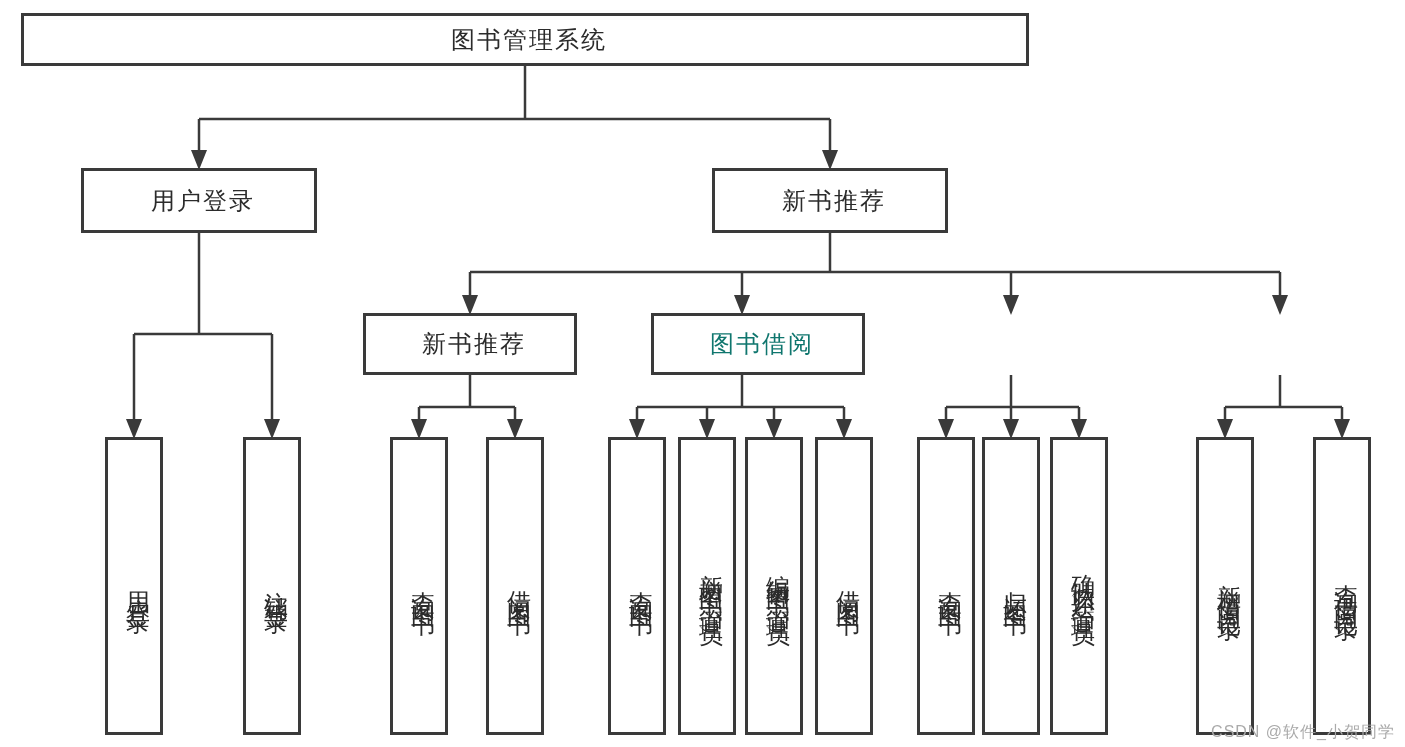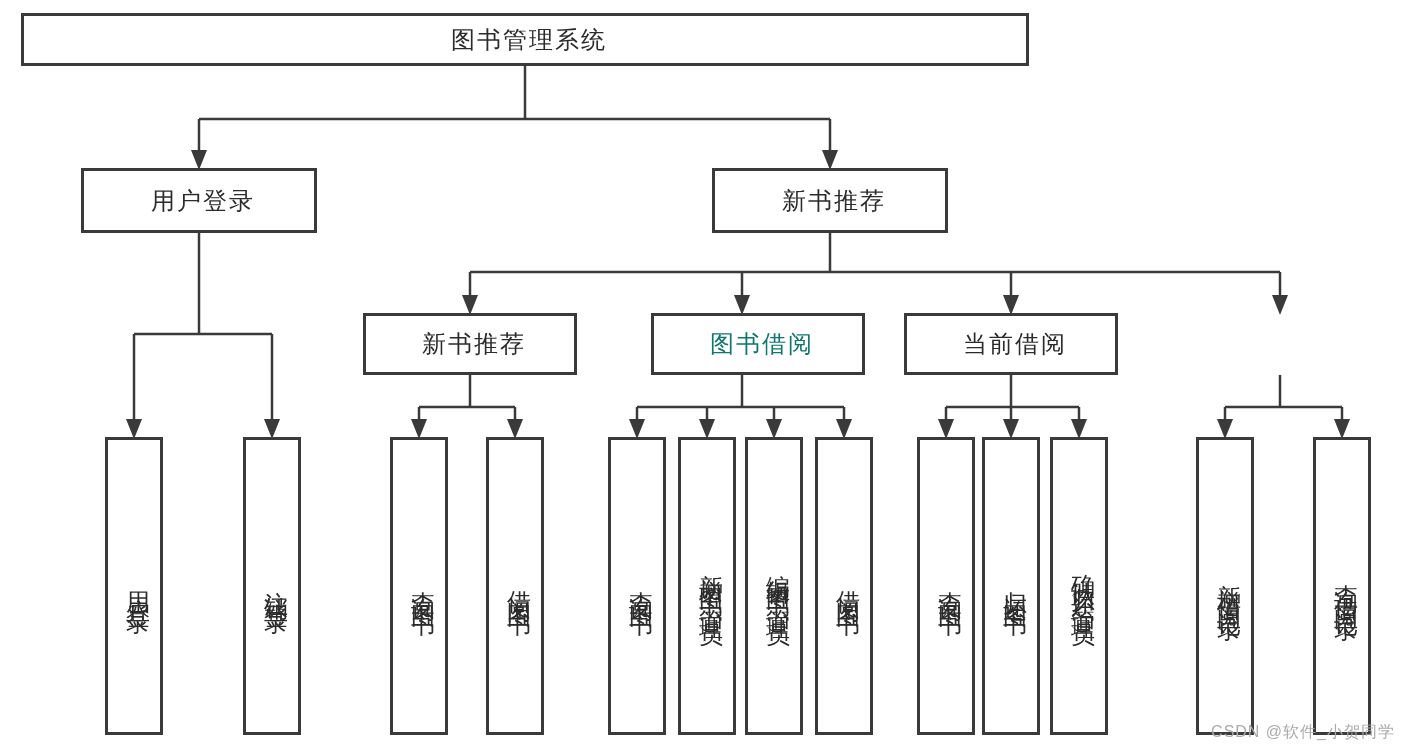--- a/index.html
+++ b/index.html
@@ -34,23 +34,20 @@
         <span class="node-label">用户登录</span>
       </div>
       <div class="node" style="left: 712px; top: 168px; width: 236px; height: 65px; border-color: rgb(58, 58, 58); background: rgb(255, 255, 255); color: rgb(43, 43, 43);">
         <span class="node-label">新书推荐</span>
       </div>
       <div class="node" style="left: 363px; top: 313px; width: 214px; height: 62px; border-color: rgb(58, 58, 58); background: rgb(255, 255, 255); color: rgb(43, 43, 43);">
         <span class="node-label">新书推荐</span>
       </div>
       <div class="node" style="left: 651px; top: 313px; width: 214px; height: 62px; border-color: rgb(58, 58, 58); background: rgb(255, 255, 255); color: #0f766e;">
         <span class="node-label">图书借阅</span>
-      </div>
-      <div class="node" style="left: 904px; top: 313px; width: 214px; height: 62px; border-color: rgb(58, 58, 58); background: rgb(255, 255, 255); color: rgb(43, 43, 43);">
-        <span class="node-label">当前借阅</span>
       </div>
       <div class="node vertical" style="left: 105px; top: 437px; width: 58px; height: 298px; border-color: rgb(58, 58, 58); background: rgb(255, 255, 255); color: rgb(43, 43, 43);">
         <span class="node-label">用户登录</span>
       </div>
       <div class="node vertical" style="left: 243px; top: 437px; width: 58px; height: 298px; border-color: rgb(58, 58, 58); background: rgb(255, 255, 255); color: rgb(43, 43, 43);">
         <span class="node-label">注销登录</span>
       </div>
       <div class="node vertical" style="left: 390px; top: 437px; width: 58px; height: 298px; border-color: rgb(58, 58, 58); background: rgb(255, 255, 255); color: rgb(43, 43, 43);">
         <span class="node-label">查询图书</span>
       </div>

